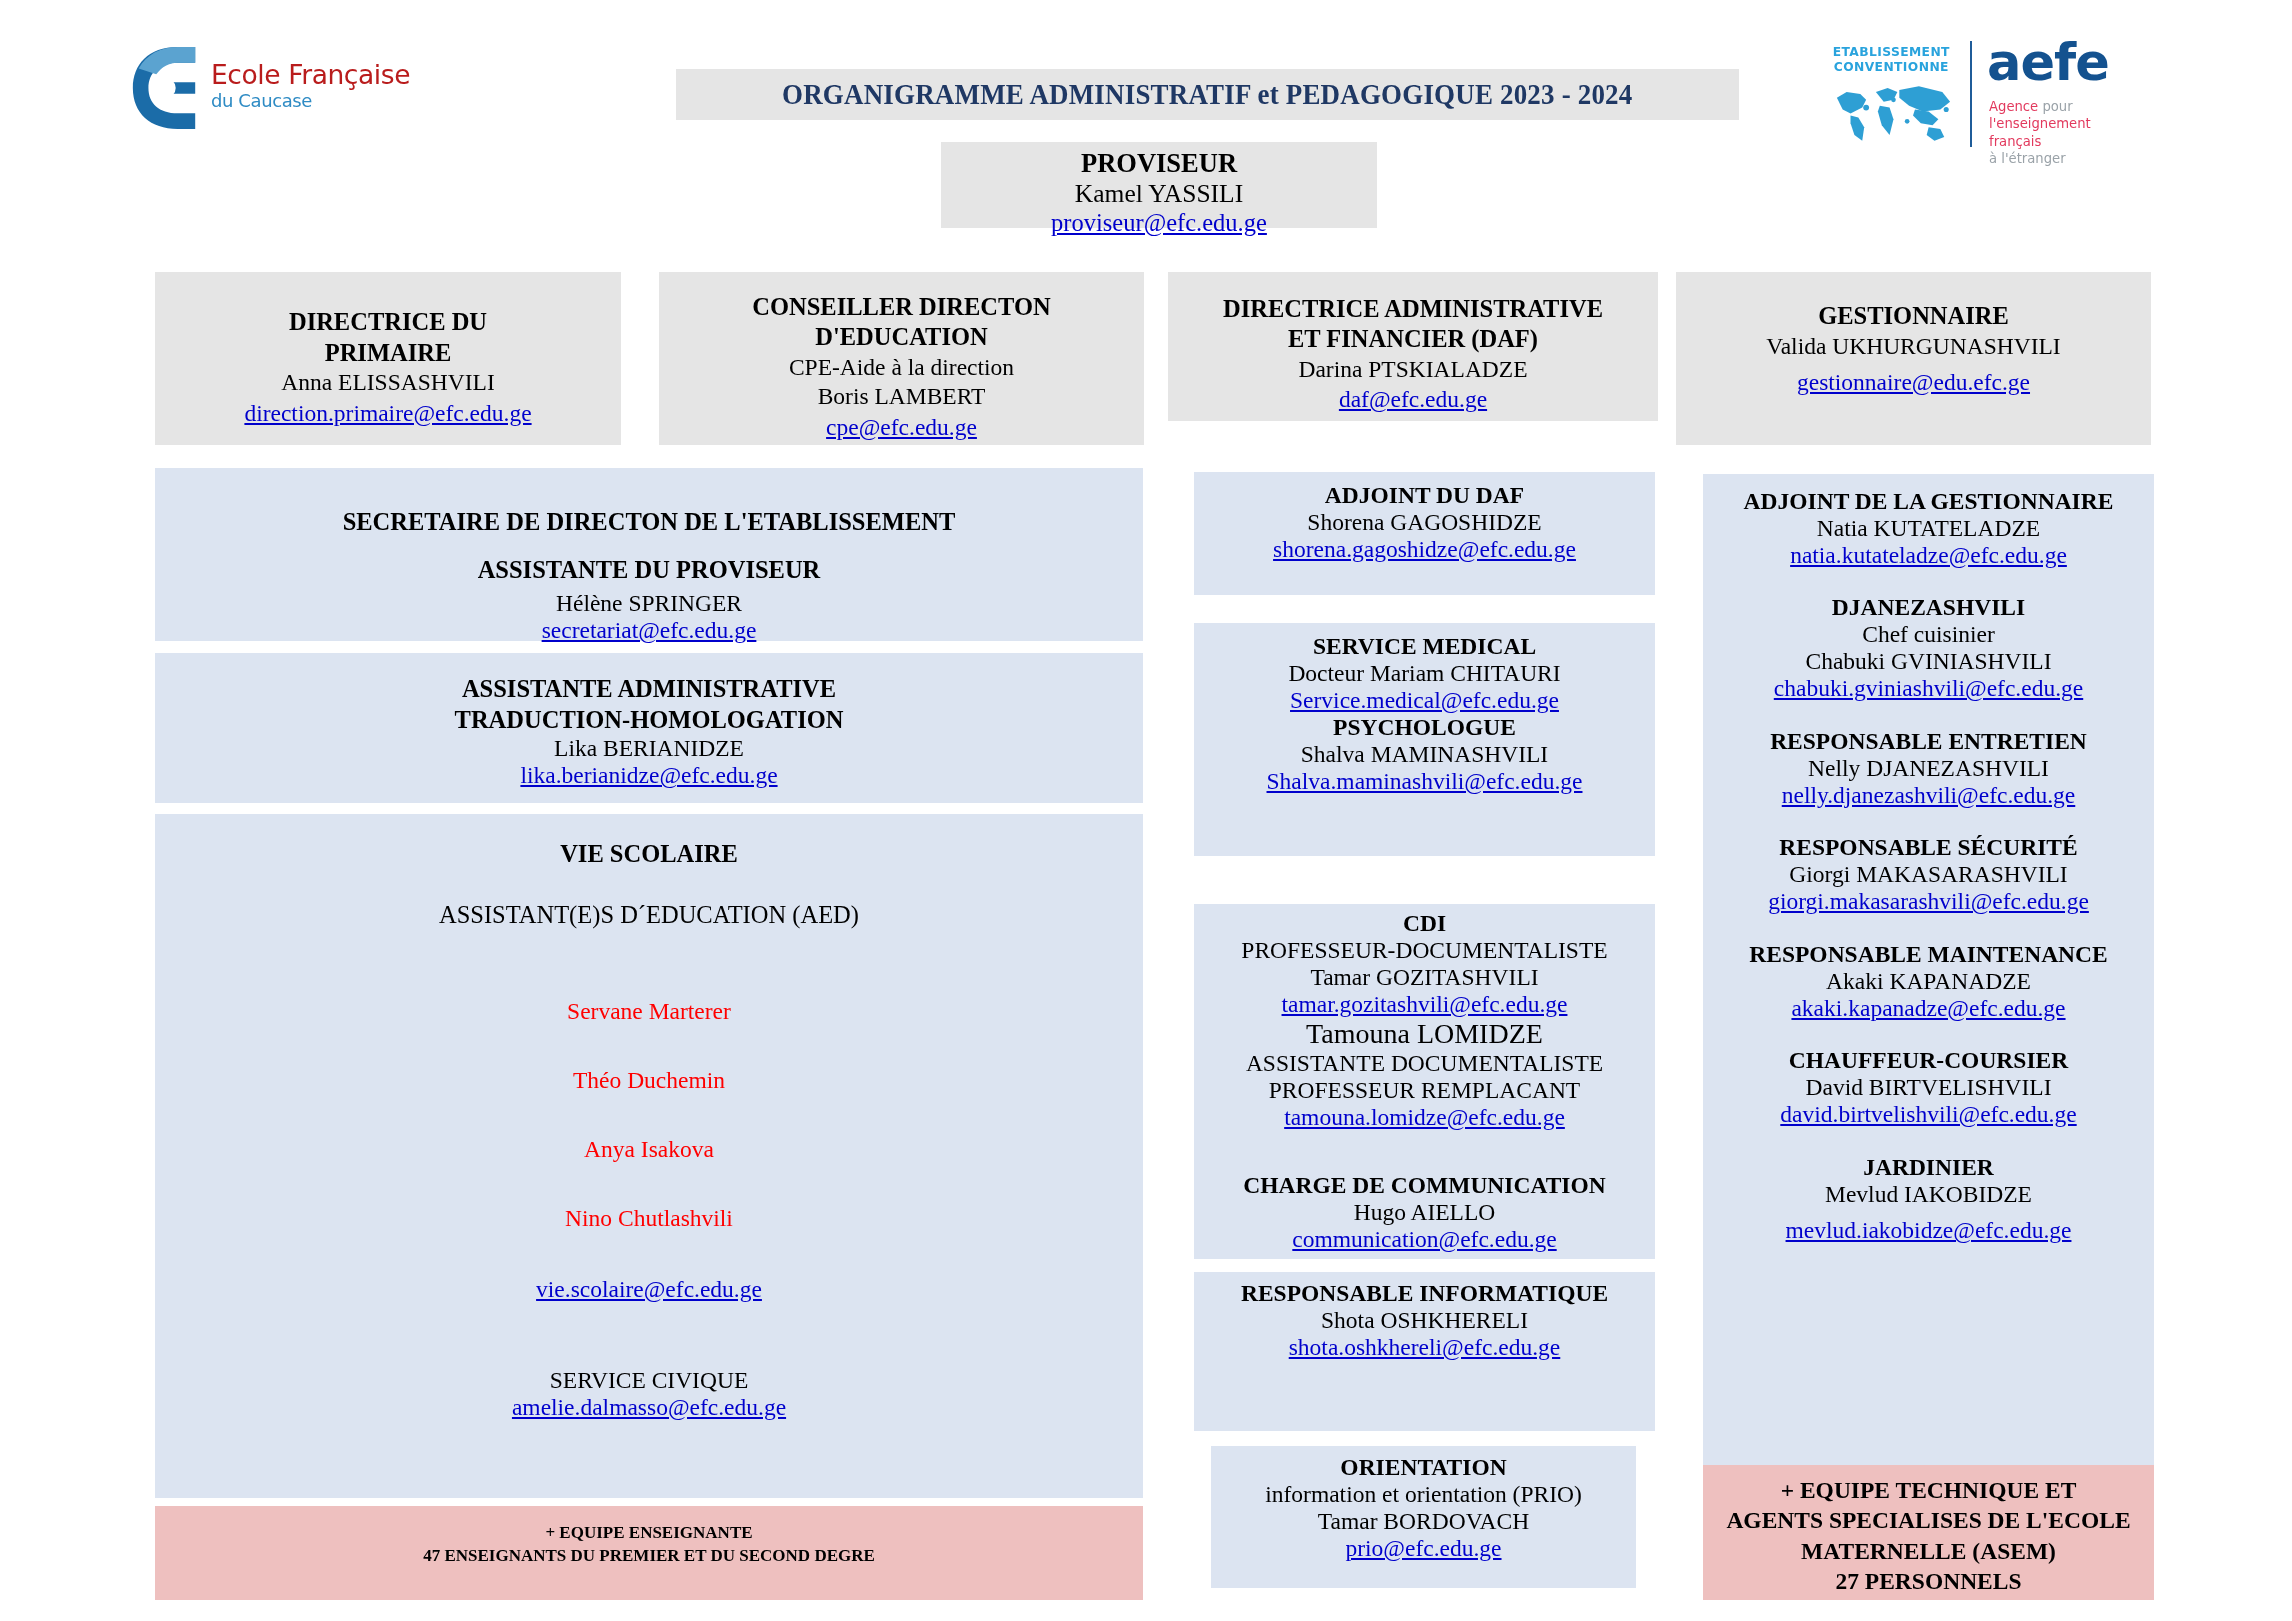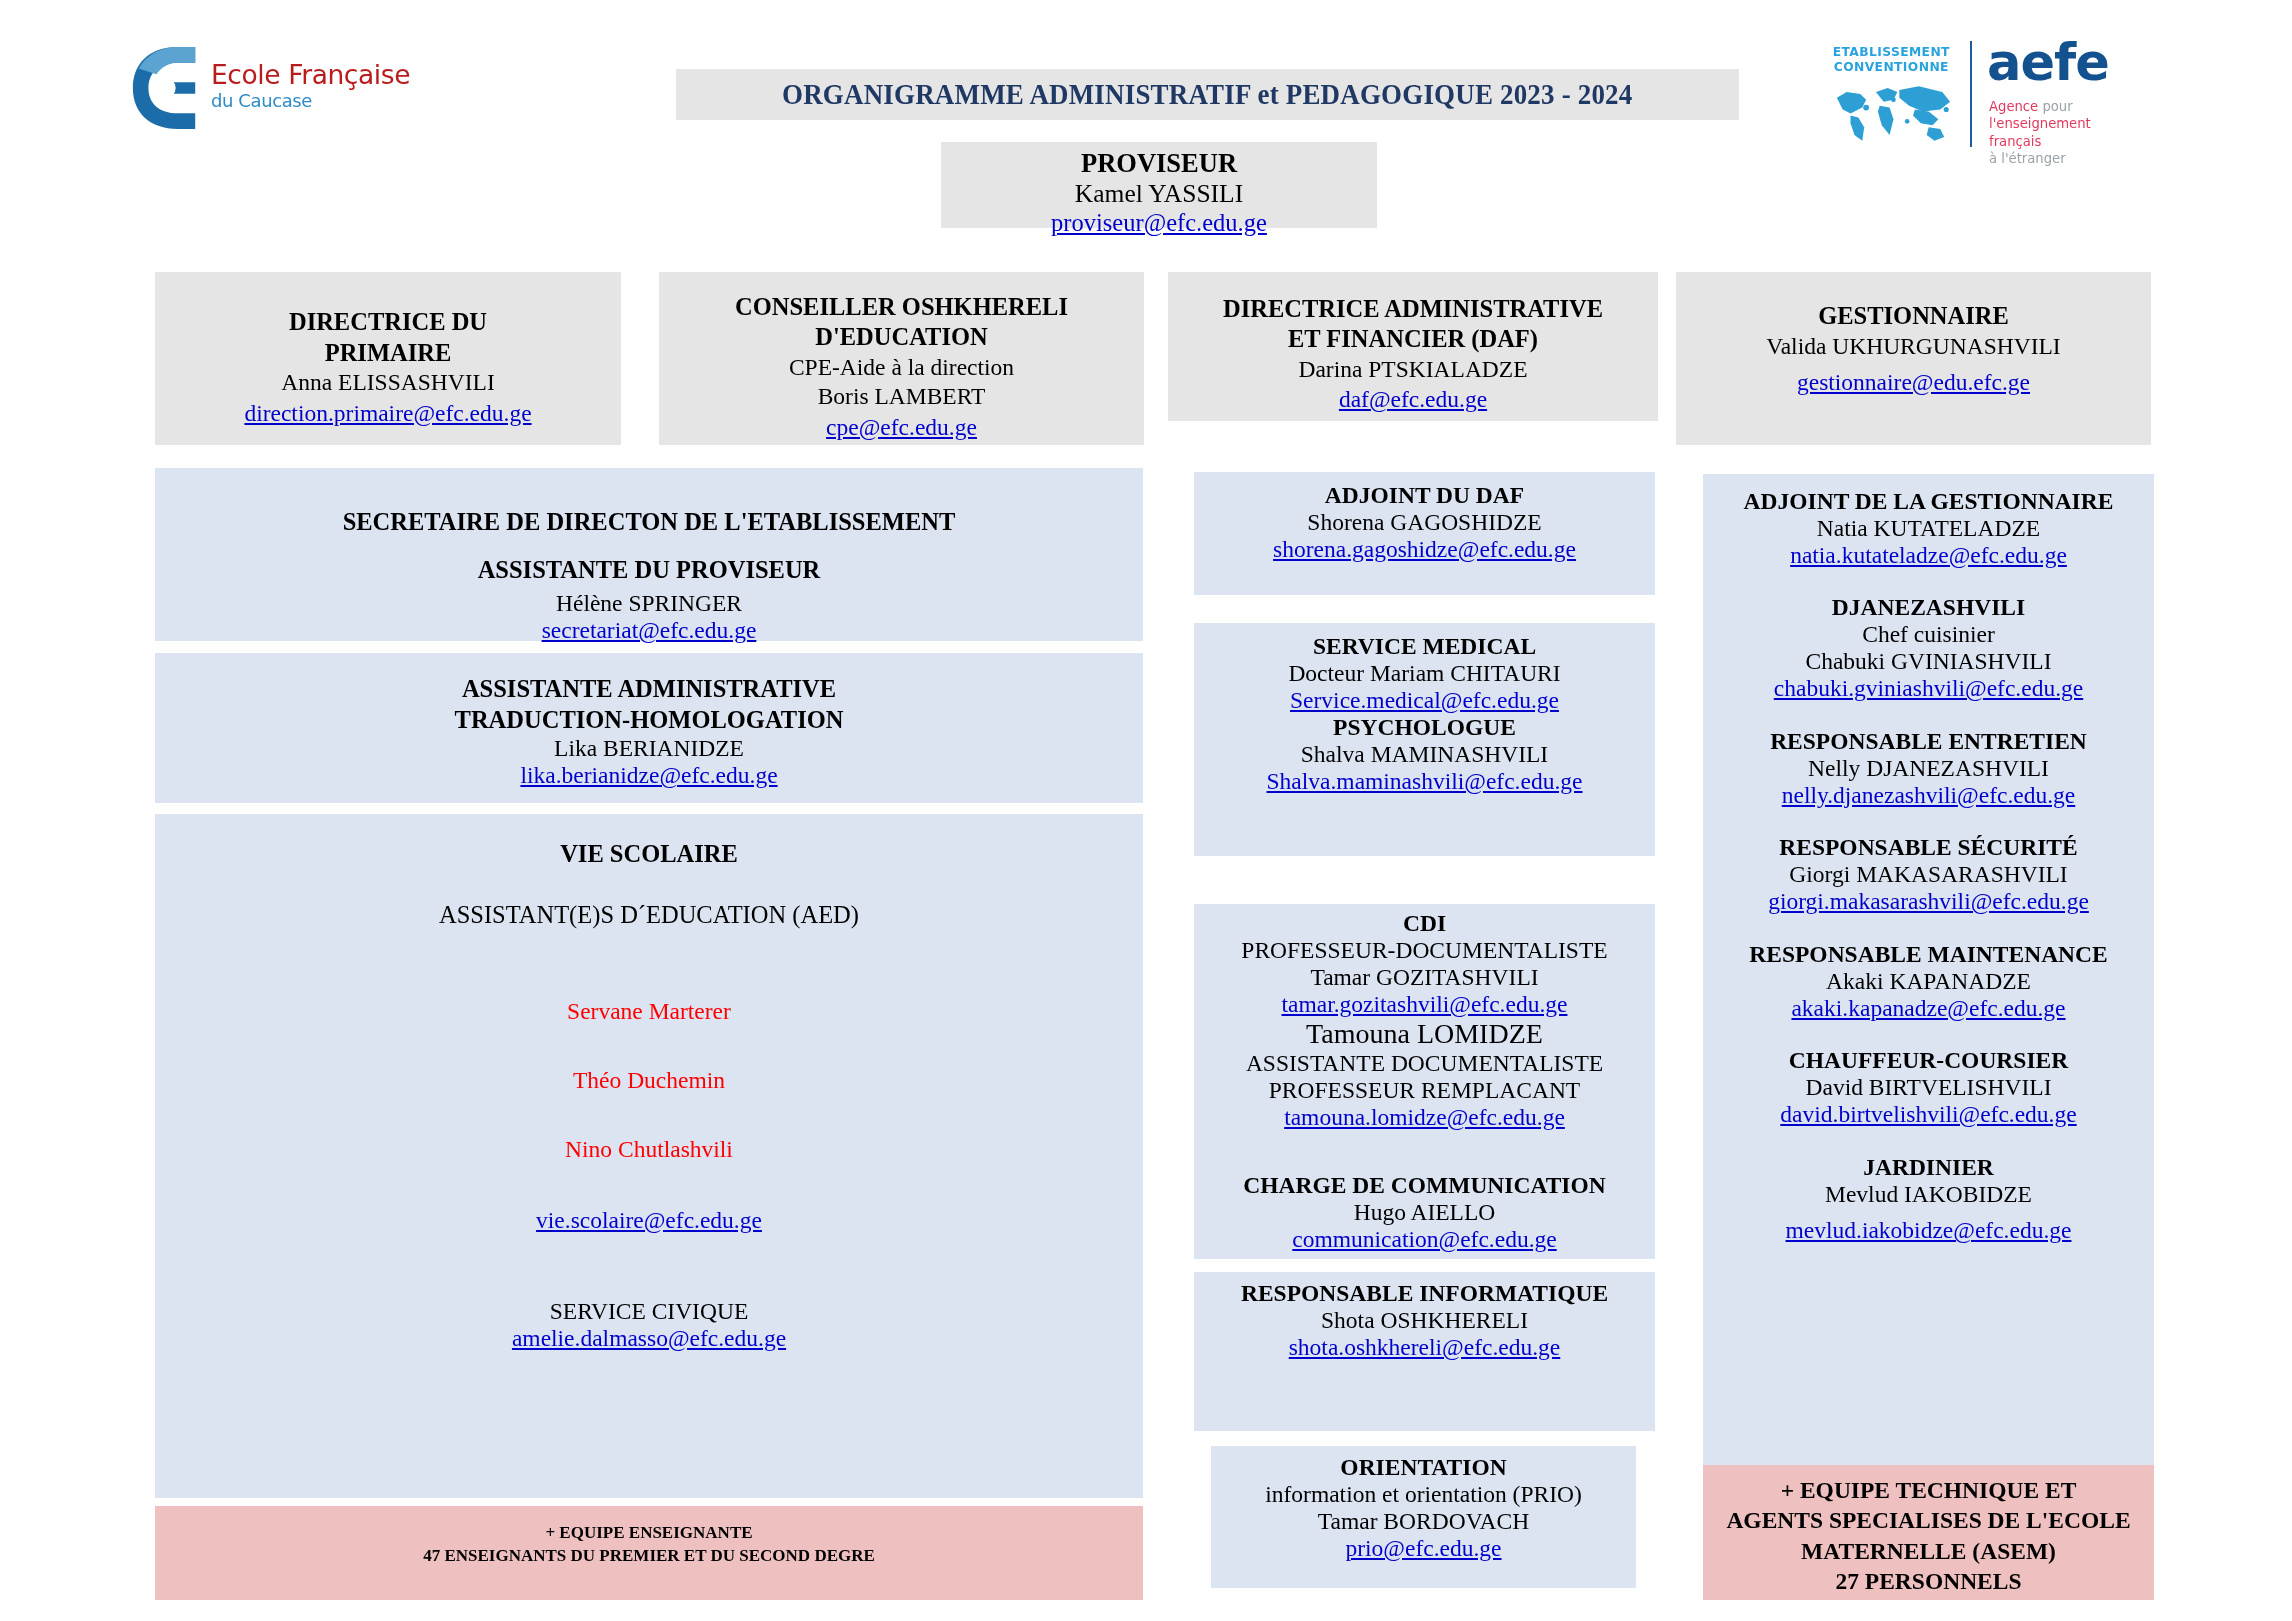--- a/index.html
+++ b/index.html
@@ -166,21 +166,21 @@
 </div>
 
 <div class="abs gray ctr r2" id="box-dir-primaire">
   <span class="line bold t">DIRECTRICE DU</span>
   <span class="line bold t">PRIMAIRE</span>
   <span class="line n">Anna ELISSASHVILI</span>
   <span class="mail">direction.primaire@efc.edu.ge</span>
 </div>
 
 <div class="abs gray ctr r2" id="box-cpe">
-  <span class="line bold t">CONSEILLER OSHKHERELI</span>
+  <span class="line bold t">CONSEILLER DIRECTON</span>
   <span class="line bold t">D'EDUCATION</span>
   <span class="line n">CPE-Aide à la direction</span>
   <span class="line n">Boris LAMBERT</span>
   <span class="mail">cpe@efc.edu.ge</span>
 </div>
 
 <div class="abs gray ctr r2" id="box-daf">
   <span class="line bold t">DIRECTRICE ADMINISTRATIVE</span>
   <span class="line bold t">ET FINANCIER (DAF)</span>
   <span class="line n">Darina PTSKIALADZE</span>
@@ -205,20 +205,21 @@
   <span class="line bold t">TRADUCTION-HOMOLOGATION</span>
   <span class="line n">Lika BERIANIDZE</span>
   <span class="mail">lika.berianidze@efc.edu.ge</span>
 </div>
 
 <div class="abs blue ctr" id="box-vie-scolaire">
   <span class="line bold t">VIE SCOLAIRE</span>
   <span class="line sub">ASSISTANT(E)S D´EDUCATION (AED)</span>
   <span class="line aed aed-1">Servane Marterer</span>
   <span class="line aed aed-n">Théo Duchemin</span>
+  <span class="line aed aed-n">Anya Isakova</span>
   <span class="line aed aed-n">Nino Chutlashvili</span>
   <span class="mail vsmail">vie.scolaire@efc.edu.ge</span>
   <span class="line sc">SERVICE CIVIQUE</span>
   <span class="mail scmail">amelie.dalmasso@efc.edu.ge</span>
 </div>
 
 <div class="abs pink ctr" id="box-enseignants">
   <span class="line bold t">+ EQUIPE ENSEIGNANTE</span>
   <span class="line bold t">47 ENSEIGNANTS DU PREMIER ET DU SECOND DEGRE</span>
 </div>

